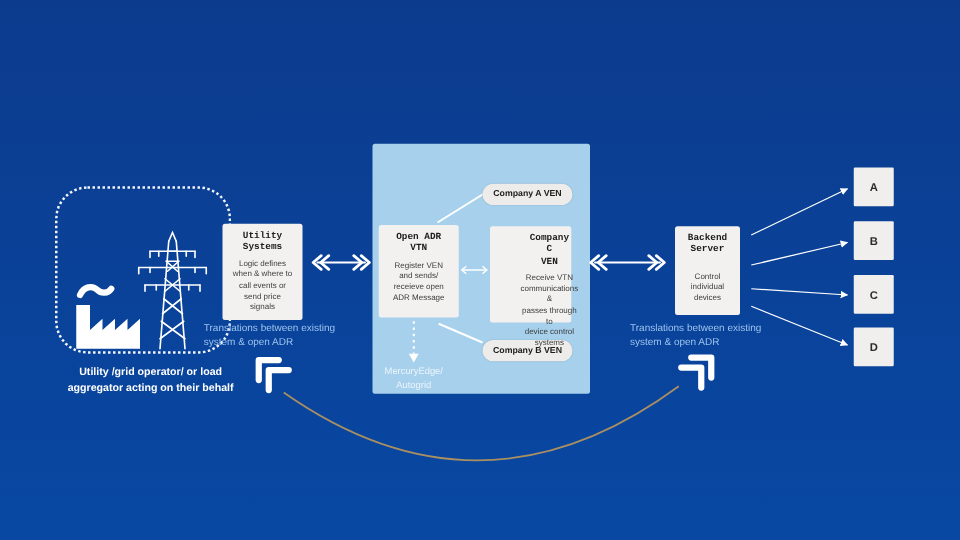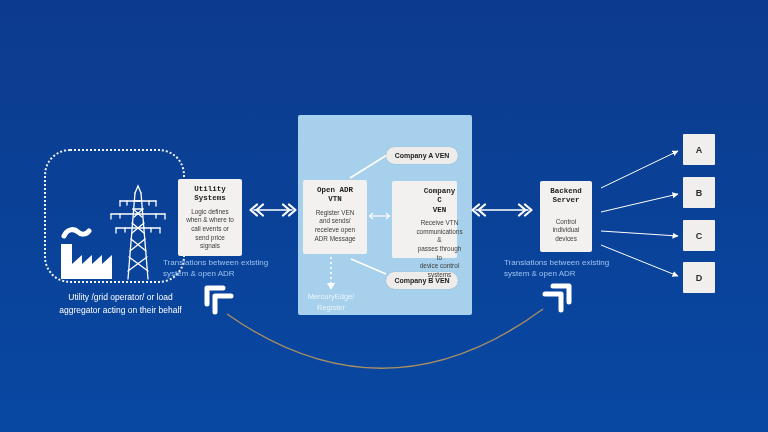--- a/index.html
+++ b/index.html
@@ -51,21 +51,21 @@
 
   
   .note {
     color:#9cc3ee; font-size:8px; line-height:1.4; text-align:left; z-index:2;
   }
   .note-left  { left:163px; top:257px; width:148px; }
   .note-right { left:504px; top:257px; width:145px; }
 
   .caption {
     left:28px; top:291px; width:185px; text-align:center;
-    color:#ffffff; font-weight:normal; font-size:8.5px; line-height:1.55;
+    color:#ffffff; font-weight:bold; font-size:8.5px; line-height:1.55;
   }
   .platform-label {
     left:294px; top:292px; width:74px; text-align:center;
     color:rgba(255,255,255,0.78); font-size:7.5px; line-height:1.4; z-index:2;
   }
   .devices-title {
     left:640px; top:90px; width:120px; text-align:center;
     color:#ffffff; font-weight:bold; font-size:8px; line-height:1.5;
   }
   .device-box {
@@ -154,21 +154,21 @@
     <div class="t pre">Company C
 VEN</div>
     <div class="b pre">Receive VTN
 communications &amp;
 passes through to
 device control
 systems</div>
   </div>
 
   <div class="abs platform-label pre">MercuryEdge/
-Register</div>
+Autogrid</div>
 
   <svg class="abs icon-layer" style="left:467px; top:203px;" width="70" height="14" viewBox="0 0 70 14">
     <g stroke="#fff" fill="none" stroke-linecap="round" stroke-linejoin="round">
       <line x1="9" y1="7" x2="61" y2="7" stroke-width="1.6"></line>
       <path d="M12 1.5 L5.5 7 L12 12.5" stroke-width="2.2"></path>
       <path d="M18 1.5 L11.5 7 L18 12.5" stroke-width="2.2"></path>
       <path d="M58 1.5 L64.5 7 L58 12.5" stroke-width="2.2"></path>
       <path d="M52 1.5 L58.5 7 L52 12.5" stroke-width="2.2"></path>
     </g>
   </svg>

